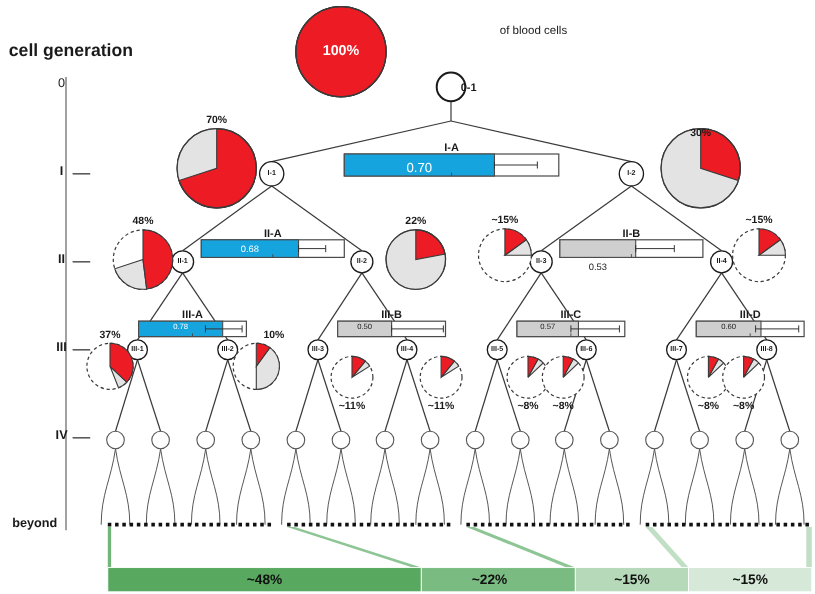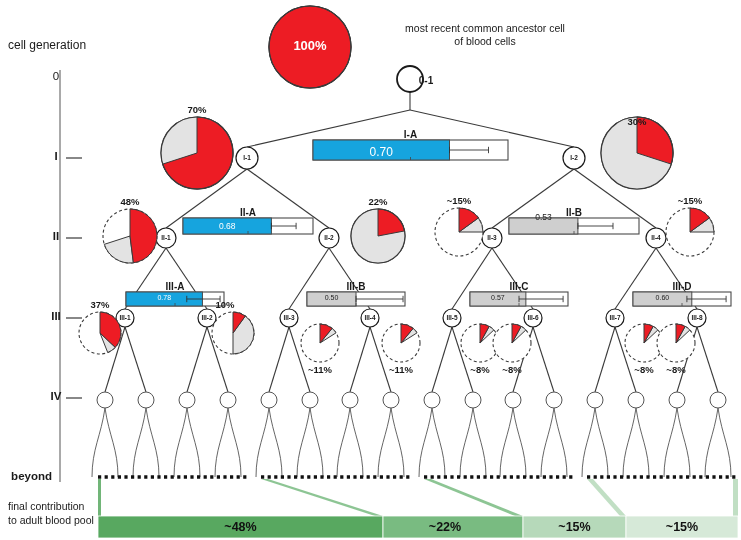--- a/index.html
+++ b/index.html
@@ -1,21 +1,21 @@
 <!DOCTYPE html>
 <html><head>
 <meta charset="utf-8">
 <style>
   html,body{margin:0;padding:0;background:#ffffff;}
   body{width:741px;height:540px;overflow:hidden;
        font-family:"Liberation Sans",sans-serif;color:#1a1a1a;}
   #stage{position:relative;width:741px;height:540px;}
   #svgroot{position:absolute;left:0;top:0;}
   .lbl{position:absolute;white-space:nowrap;}
-  .axis-title{font-size:12px;}
+  .axis-title{font-size:16px;font-weight:bold;}
   .gen-lbl{font-size:11.5px;font-weight:bold;}
   .gen-zero{font-size:11.5px;font-weight:normal;}
   .pie-lbl{font-size:9.5px;font-weight:bold;text-align:center;}
   .bar-title{font-size:10px;font-weight:bold;text-align:center;}
   .bar-val{font-size:8.5px;font-weight:normal;}
   .bar-val.on-blue{color:#ffffff;}
   .bar-val.on-gray{color:#222222;}
   .node-lbl{font-size:6.5px;font-weight:bold;text-align:center;}
   .mrca{font-size:10.5px;line-height:1.25;text-align:center;}
   .pct100{font-size:13px;font-weight:bold;color:#ffffff;}
@@ -279,28 +279,23 @@
         <rect x="98" y="516" width="285" height="22" fill="#58a860" stroke="#ffffff" stroke-width="0.8"></rect>
         <rect x="383" y="516" width="140" height="22" fill="#79bb81" stroke="#ffffff" stroke-width="0.8"></rect>
         <rect x="523" y="516" width="103" height="22" fill="#b6d9ba" stroke="#ffffff" stroke-width="0.8"></rect>
         <rect x="626" y="516" width="112" height="22" fill="#d6e9d8" stroke="#ffffff" stroke-width="0.8"></rect>
       </g>
   </svg>
 
   <div class="lbl axis-title" style="left:8px;top:38px;">cell generation</div>
 
   <div class="lbl mrca" style="left:370px;top:22px;width:230px;">
-    <div>most recent common ancestor cell</div>
     <div>of blood cells</div>
   </div>
 
-  <div class="lbl contrib-cap" style="left:8px;top:500px;width:96px;">
-    <div>final contribution</div>
-    <div>to adult blood pool</div>
-  </div>
 
   <div id="overlay">
       <div class="lbl gen-zero" style="left: 47px; top: 70px;;width:18px;text-align:center;">0</div>
       <div class="lbl gen-lbl" style="left: 47px; top: 150px;;width:18px;text-align:center;">I</div>
       <div class="lbl gen-lbl" style="left: 47px; top: 230px;;width:18px;text-align:center;">II</div>
       <div class="lbl gen-lbl" style="left: 47px; top: 310px;;width:18px;text-align:center;">III</div>
       <div class="lbl gen-lbl" style="left: 47px; top: 390px;;width:18px;text-align:center;">IV</div>
       <div class="lbl gen-lbl" style="left: -4px; top: 470px;;width:56px;text-align:right;">beyond</div>
       <div class="lbl node-lbl" style="left: 410px; top: 75px;;width:32px;font-size:10px;">0-1</div>
       <div class="lbl node-lbl" style="left: 231px; top: 154px;;width:32px;">I-1</div>
@@ -318,33 +313,33 @@
       <div class="lbl node-lbl" style="left: 599px; top: 314px;;width:32px;">III-7</div>
       <div class="lbl node-lbl" style="left: 681px; top: 314px;;width:32px;">III-8</div>
       <div class="lbl pct100" style="left: 280px; top: 38px;;width:60px;text-align:center;">100%</div>
       <div class="lbl pie-lbl" style="left: 171px; top: 104px;;width:52px;">70%</div>
       <div class="lbl pie-lbl" style="left: 611px; top: 104px;;width:52px;margin-top:12px;">30%</div>
       <div class="lbl pie-lbl" style="left: 104px; top: 196px;;width:52px;">48%</div>
       <div class="lbl pie-lbl" style="left: 352px; top: 196px;;width:52px;">22%</div>
       <div class="lbl pie-lbl" style="left: 433px; top: 195px;;width:52px;">~15%</div>
       <div class="lbl pie-lbl" style="left: 664px; top: 195px;;width:52px;">~15%</div>
       <div class="lbl pie-lbl" style="left: 74px; top: 299px;;width:52px;">37%</div>
-      <div class="lbl pie-lbl" style="left: 199px; top: 299px;;width:52px;">10%</div>
+      <div class="lbl pie-lbl" style="left: 223px; top: 299px;;width:52px;">10%</div>
       <div class="lbl pie-lbl" style="left: 294px; top: 364px;;width:52px;">~11%</div>
       <div class="lbl pie-lbl" style="left: 375px; top: 364px;;width:52px;">~11%</div>
       <div class="lbl pie-lbl" style="left: 454px; top: 364px;;width:52px;">~8%</div>
       <div class="lbl pie-lbl" style="left: 486px; top: 364px;;width:52px;">~8%</div>
       <div class="lbl pie-lbl" style="left: 618px; top: 364px;;width:52px;">~8%</div>
       <div class="lbl pie-lbl" style="left: 650px; top: 364px;;width:52px;">~8%</div>
       <div class="lbl bar-title" style="left: 313px; top: 129px;;width:195px;">I-A</div>
       <div class="lbl bar-val on-blue" style="left: 313px; top: 144.5px;;width:136.5px;text-align:center;font-size:12px;">0.70</div>
       <div class="lbl bar-title" style="left: 183px; top: 207px;;width:130px;">II-A</div>
       <div class="lbl bar-val on-blue" style="left: 183px; top: 220.5px;;width:88.4px;text-align:center;font-size:8.5px;">0.68</div>
       <div class="lbl bar-title" style="left: 509px; top: 207px;;width:130px;">II-B</div>
-      <div class="lbl bar-val on-gray" style="left: 509px; top: 212px;;width:68.9px;text-align:center;font-size:8.5px;">0.53</div>
+      <div class="lbl bar-val on-gray" style="left: 509px; top: 237px;;width:68.9px;text-align:center;font-size:8.5px;">0.53</div>
       <div class="lbl bar-title" style="left: 126px; top: 281px;;width:98px;">III-A</div>
       <div class="lbl bar-val on-blue" style="left: 126px; top: 293.5px;;width:76.44px;text-align:center;font-size:7px;">0.78</div>
       <div class="lbl bar-title" style="left: 307px; top: 281px;;width:98px;">III-B</div>
       <div class="lbl bar-val on-gray" style="left: 307px; top: 293.5px;;width:49px;text-align:center;font-size:7px;">0.50</div>
       <div class="lbl bar-title" style="left: 470px; top: 281px;;width:98px;">III-C</div>
       <div class="lbl bar-val on-gray" style="left: 470px; top: 293.5px;;width:55.85999999999999px;text-align:center;font-size:7px;">0.57</div>
       <div class="lbl bar-title" style="left: 633px; top: 281px;;width:98px;">III-D</div>
       <div class="lbl bar-val on-gray" style="left: 633px; top: 293.5px;;width:58.8px;text-align:center;font-size:7px;">0.60</div>
       <div class="lbl green-lbl" style="left: 98px; top: 520px;;width:285px;">~48%</div>
       <div class="lbl green-lbl" style="left: 383px; top: 520px;;width:124px;">~22%</div>

